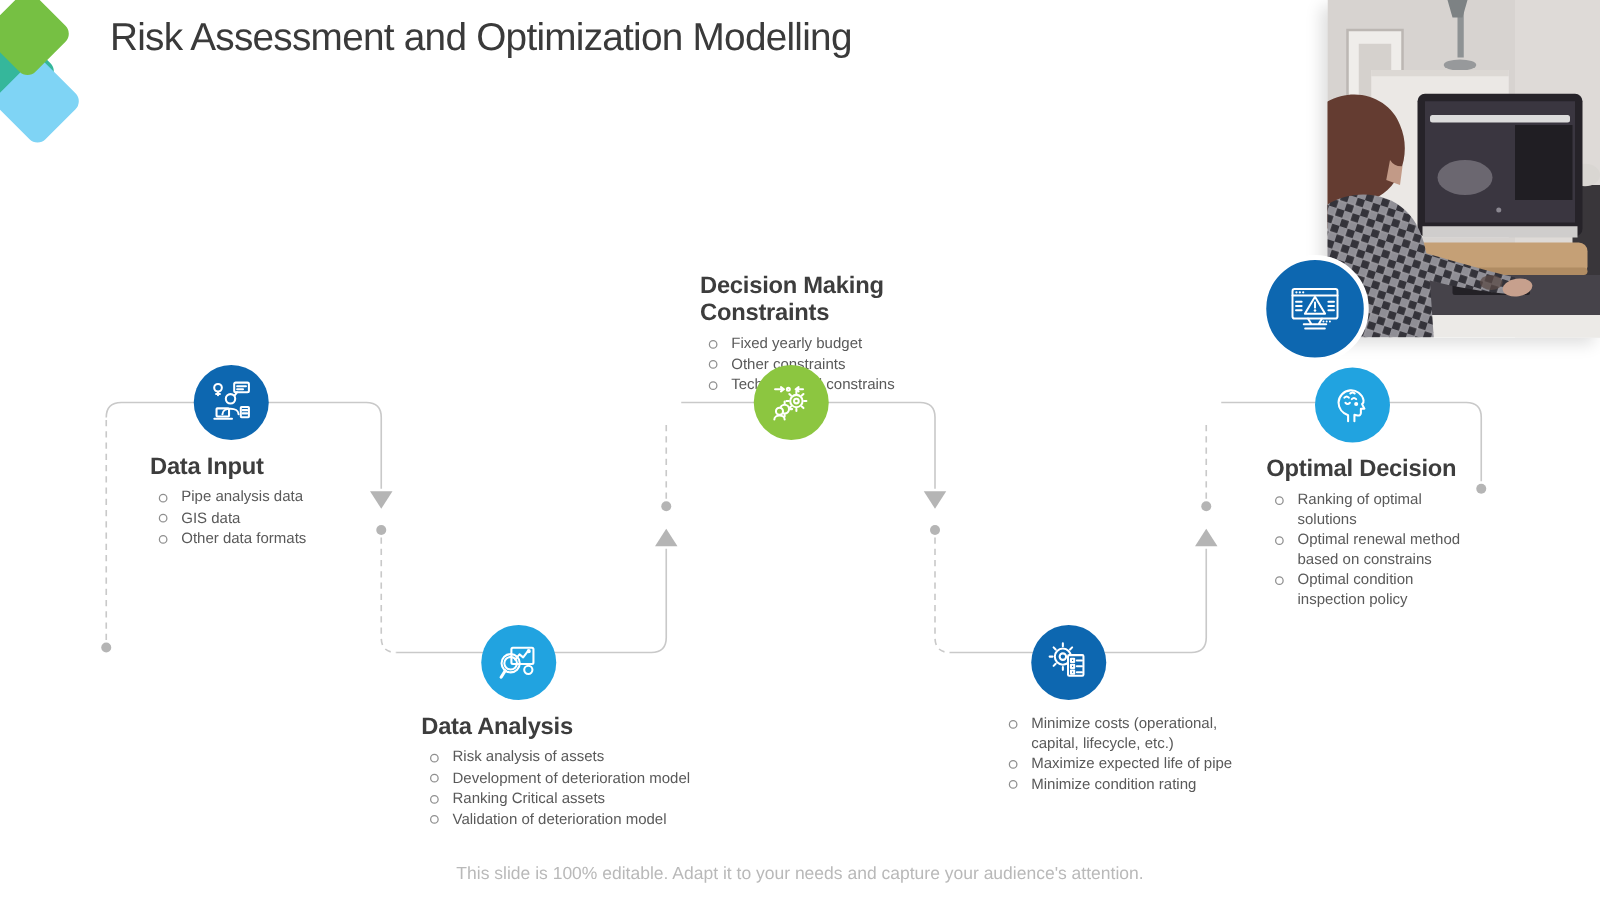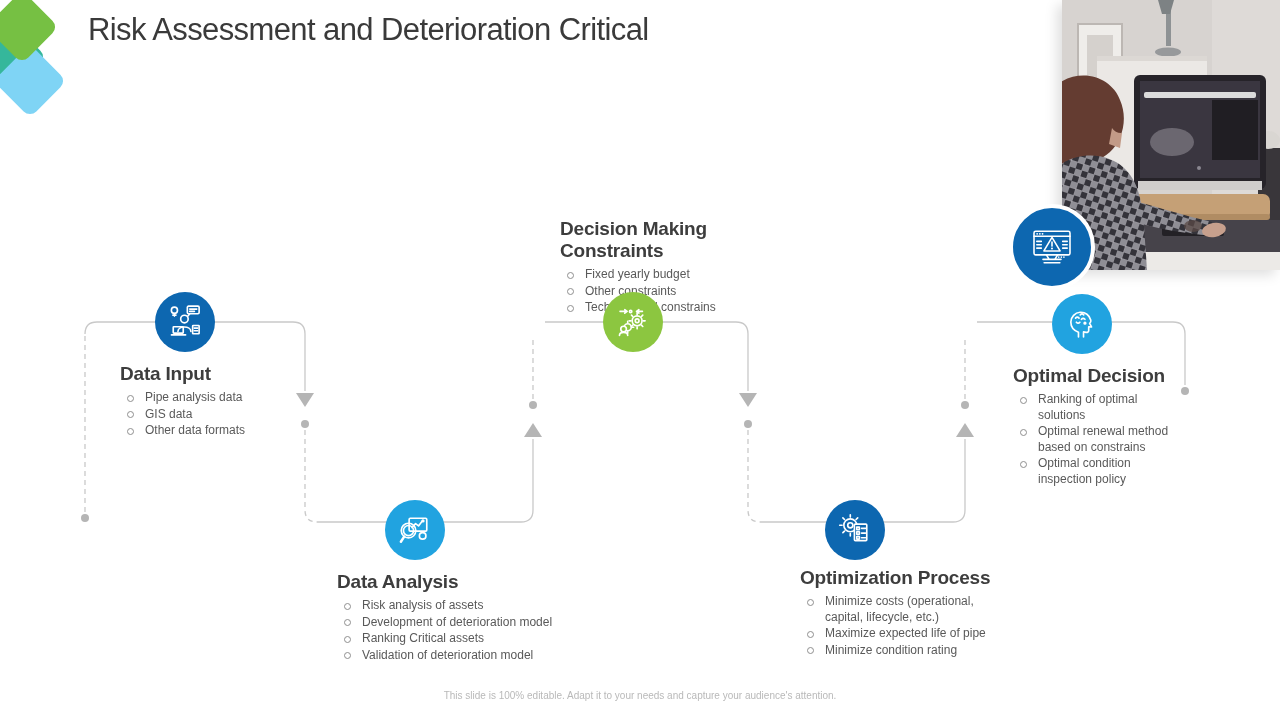--- a/index.html
+++ b/index.html
@@ -51,36 +51,36 @@
   .t4{left:800px;top:567px;width:195px;}
   .t5{left:1013px;top:365px;width:160px;}
 
   
   .photo{position:absolute;left:1062px;top:0;width:218px;height:270px;z-index:4;
          box-shadow:-5px 5px 12px rgba(0,0,0,0.13);}
   .photo svg{display:block;}
 
   
   .footer{position:absolute;left:0;top:690px;width:1280px;text-align:center;
-          font-size:10px;color:#b9b9b9;z-index:2;}
+          font-size:14px;color:#b9b9b9;z-index:2;}
 
   .icon-stroke{fill:none;stroke:#ffffff;stroke-width:1.4;stroke-linecap:round;stroke-linejoin:round;}
 </style>
 </head>
 <body>
 
 <div class="slide">
 
   <div class="logo">
     <div class="diamond d-teal" style="background:#35b79b"></div>
     <div class="diamond d-blue" style="background:#7fd4f5"></div>
     <div class="diamond d-green" style="background:#76c043"></div>
   </div>
 
-  <h1 class="title">Risk Assessment and Deterioration Critical</h1>
+  <h1 class="title">Risk Assessment and Optimization Modelling</h1>
 
   <div class="photo">
     <svg width="218" height="270" viewBox="0 0 218 270">
       <defs>
         <pattern id="plaid" width="13" height="13" patternUnits="userSpaceOnUse" patternTransform="rotate(18)">
           <rect width="13" height="13" fill="#34333a"></rect>
           <rect x="0" y="0" width="6.5" height="6.5" fill="#8f8e95"></rect>
           <rect x="6.5" y="6.5" width="6.5" height="6.5" fill="#8f8e95"></rect>
           <rect x="0" y="6" width="13" height="1" fill="#c7c6cb" opacity="0.5"></rect>
           <rect x="6" y="0" width="1" height="13" fill="#c7c6cb" opacity="0.5"></rect>
@@ -286,21 +286,20 @@
   <div class="stage-text t3">
     <h3>Decision Making Constraints</h3>
     <ul>
         <li>Fixed yearly budget</li>
         <li>Other constraints</li>
         <li>Technological constrains</li>
       </ul>
   </div>
 
   <div class="stage-text t4">
-    <h3>Optimization Process</h3>
     <ul>
         <li>Minimize costs (operational, capital, lifecycle, etc.)</li>
         <li>Maximize expected life of pipe</li>
         <li>Minimize condition rating</li>
       </ul>
   </div>
 
   <div class="stage-text t5">
     <h3>Optimal Decision</h3>
     <ul>

